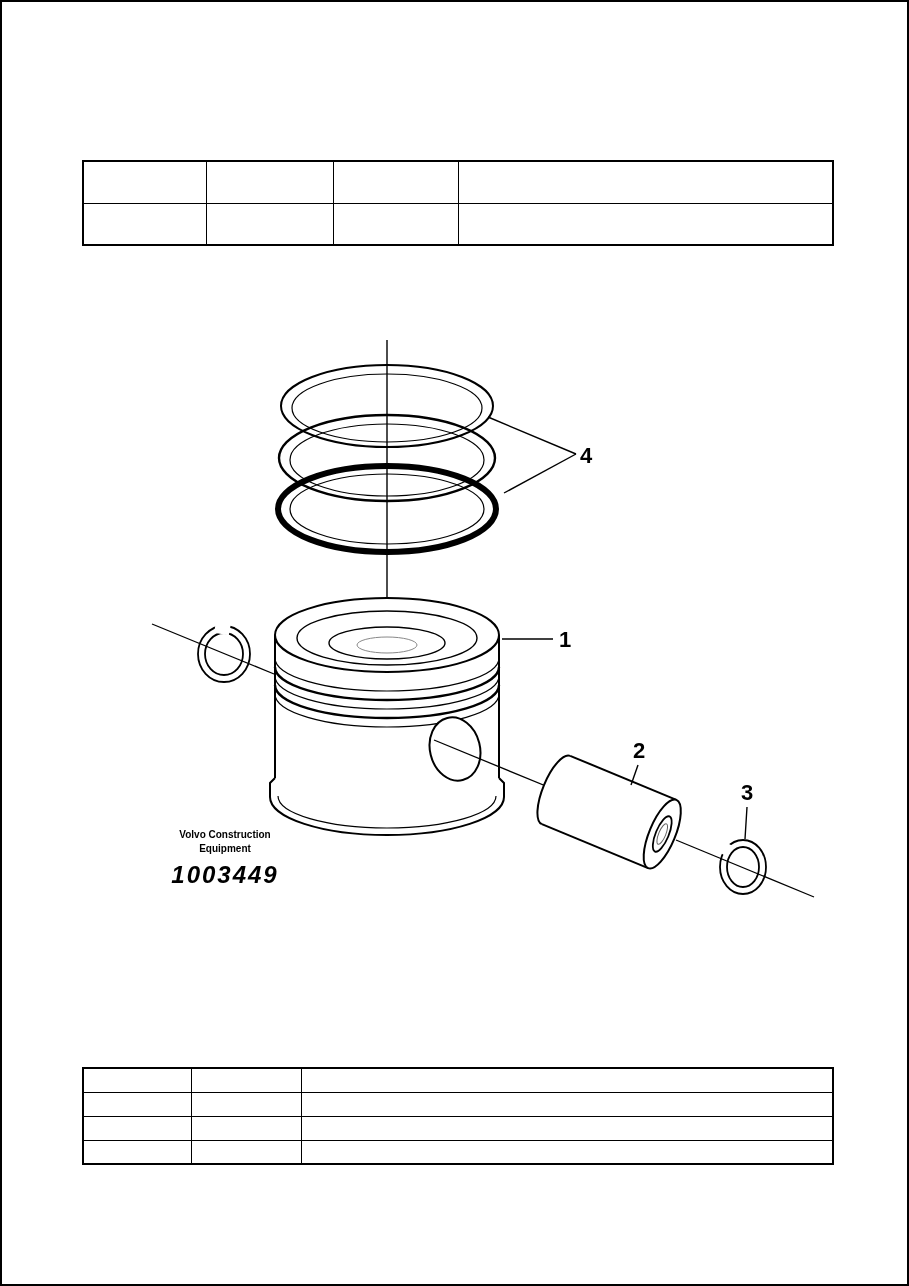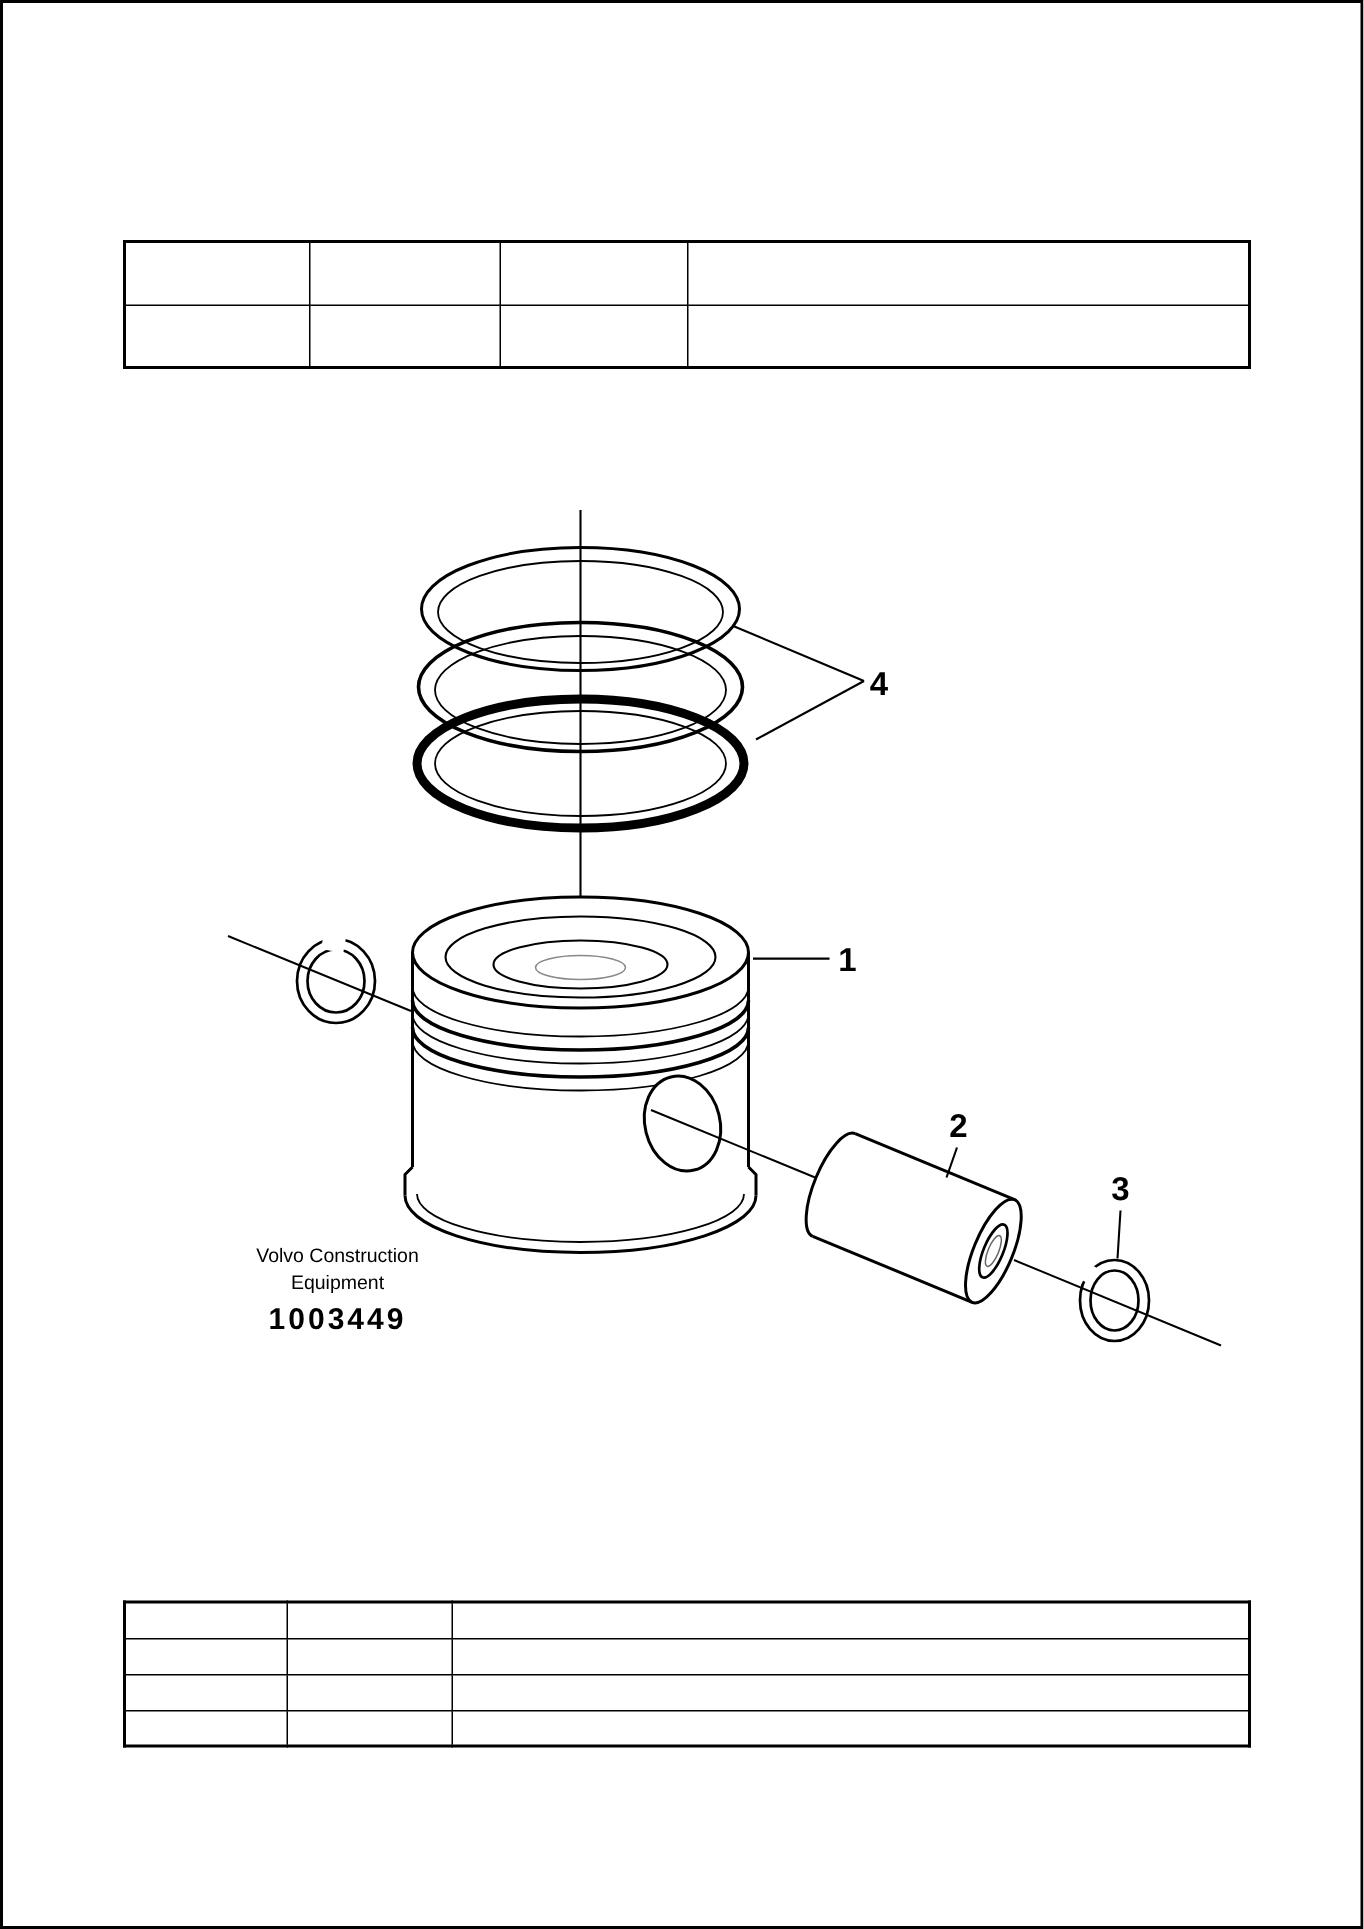--- a/index.html
+++ b/index.html
@@ -15,22 +15,22 @@
   }
   table.parts-table td { border:1.5px solid #000; }
   .t-top    { left:80px;  top:158px;  width:750px; height:85px; }
   .t-top td { height:42px; }
   .t-bottom { left:80px;  top:1065px; width:750px; height:98px; }
   .t-bottom td { height:24px; }
   .brand {
     position:absolute; left:133px; top:826px; width:180px;
     text-align:center; color:#000;
   }
-  .brand .line { font-size:13px; font-weight:normal; line-height:1.35; }
-  .brand .fig-num { font-size:20px; font-weight:bold; margin-top:6px; letter-spacing:2px; }
+  .brand .line { font-size:10px; font-weight:bold; line-height:1.35; }
+  .brand .fig-num { font-size:24px; font-weight:bold; margin-top:6px; letter-spacing:2px;font-style:italic; }
   svg.diagram { position:absolute; left:0; top:0; }
   svg text.callout {
     font-family:"Liberation Sans", sans-serif;
     font-size:22px; font-weight:bold; fill:#000;
   }
 </style>
 </head>
 <body>
 
 <div class="page">

